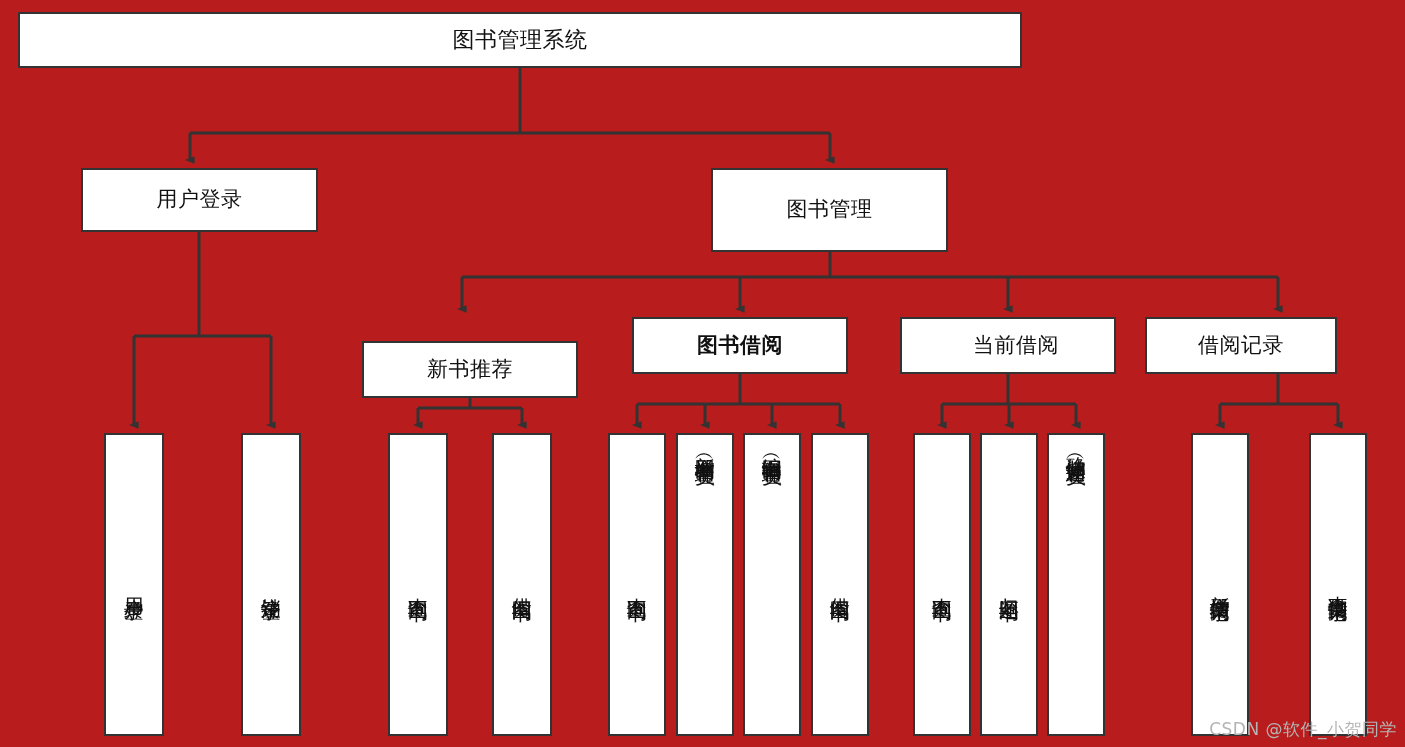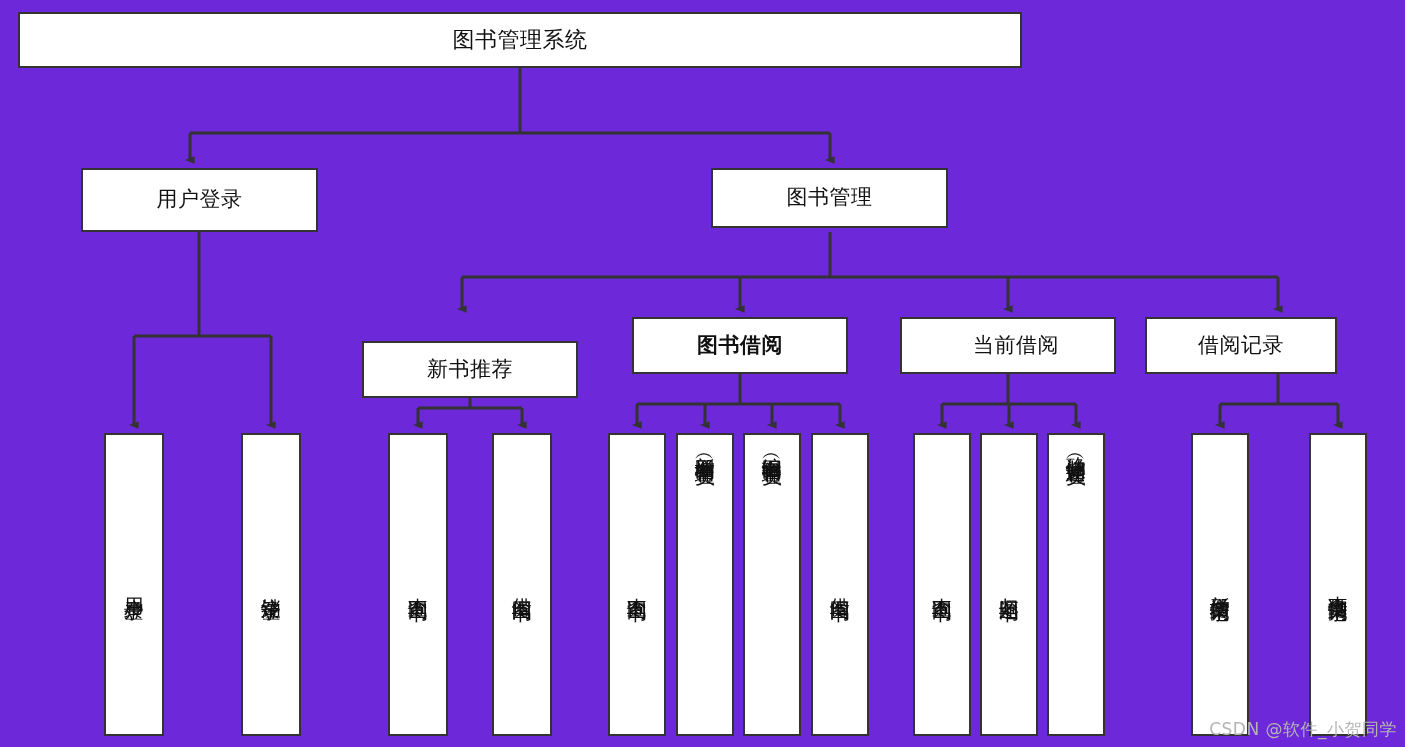--- a/index.html
+++ b/index.html
@@ -10,21 +10,21 @@
   body {
     width: 1405px;
     height: 747px;
     overflow: hidden;
     font-family: "DejaVu Sans", "Liberation Sans", sans-serif;
   }
   #diagram-root {
     position: relative;
     width: 1405px;
     height: 747px;
-    background: #6d28d9;
+    background: #b91c1c;
   }
   svg.diagram-svg {
     position: absolute;
     top: 0;
     left: 0;
     width: 1405px;
     height: 747px;
   }
   .node-box {
     position: absolute;
@@ -136,21 +136,21 @@
     </g>
   </svg>
 
   <div class="node-box node-title" style="left:18px; top:12px; width:1004px; height:56px;">
     <span class="node-label-h">图书管理系统</span>
   </div>
 
   <div class="node-box" style="left:81px; top:168px; width:237px; height:64px;">
     <span class="node-label-h">用户登录</span>
   </div>
-  <div class="node-box" style="left:711px; top:168px; width:237px; height:60px;text-align:center;">
+  <div class="node-box" style="left:711px; top:168px; width:237px; height:84px;text-align:center;">
     <span class="node-label-h">图书管理</span>
   </div>
 
   <div class="node-box" style="left:362px; top:317px; width:216px; height:57px;margin-top:24px;">
     <span class="node-label-h">新书推荐</span>
   </div>
   <div class="node-box" style="left:632px; top:317px; width:216px; height:57px;font-weight:bold;">
     <span class="node-label-h">图书借阅</span>
   </div>
   <div class="node-box" style="left:900px; top:317px; width:216px; height:57px;padding-left:16px;">

